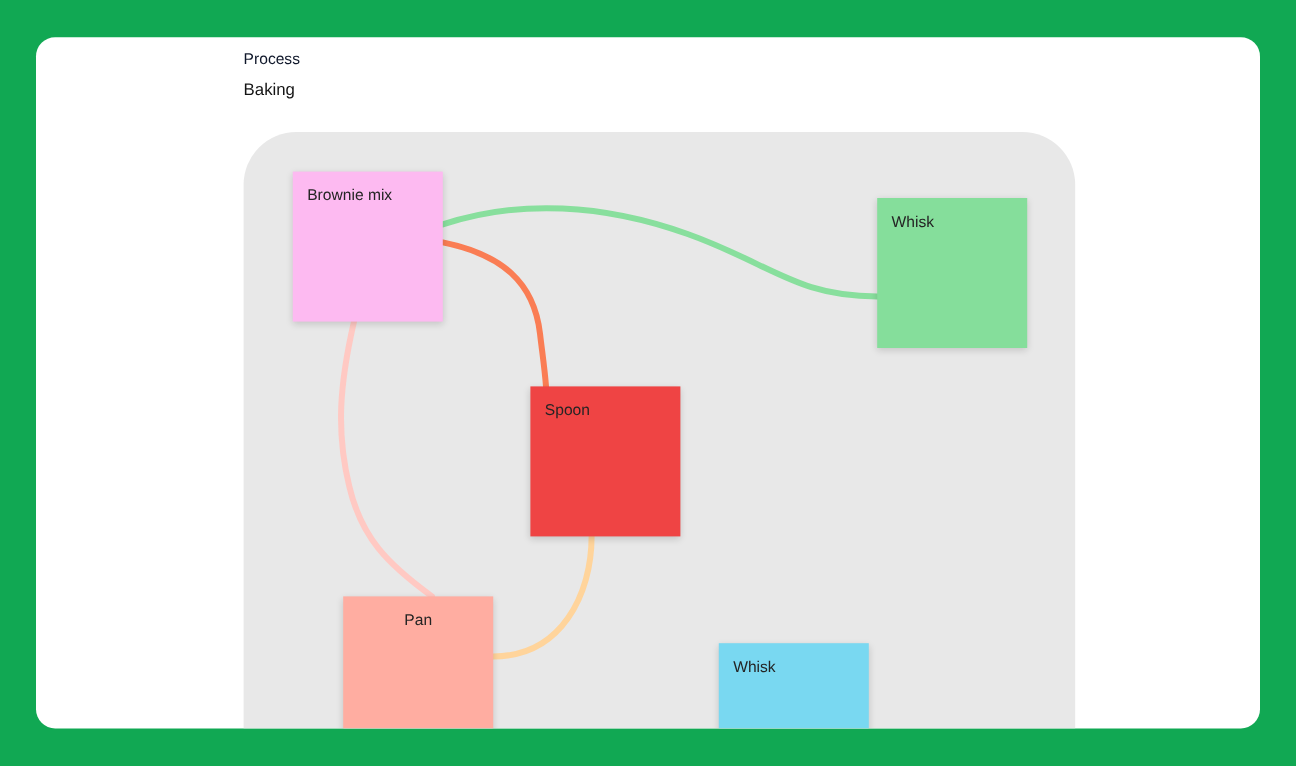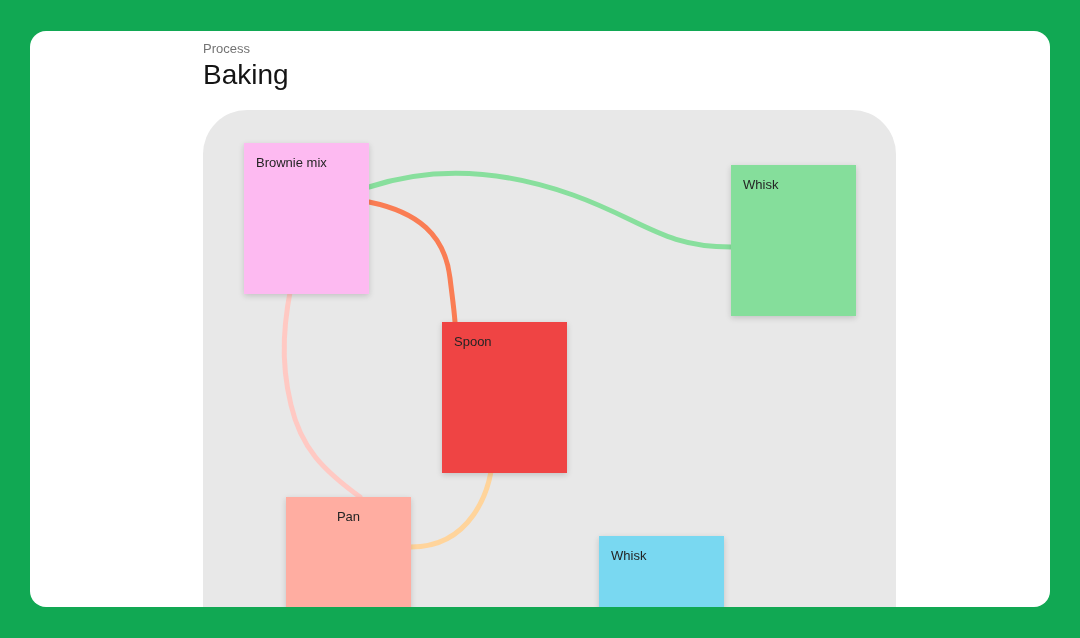--- a/index.html
+++ b/index.html
@@ -21,25 +21,25 @@
     border-radius: 16px;
     overflow: hidden;
   }
   .header {
     position: absolute;
     left: 173px; top: 10px;
   }
   .eyebrow {
     font-size: 13px;
     line-height: 16px;
-    color: #737373;
+    color: #0f172a;
     margin: 0 0 5px 0;
   }
   .title {
-    font-size: 28px;
+    font-size: 14px;
     line-height: 25px;
     font-weight: 400;
     color: #141414;
     margin: 0;
   }
   .canvas {
     position: absolute;
     left: 173px; top: 79px;
     width: 693px; height: 497px;
     background: #E8E8E8; 
@@ -52,21 +52,21 @@
     width: 693px; height: 497px;
     display: block;
   }
   .connector {
     fill: none;
     stroke-width: 5;
     stroke-linecap: round;
   }
   .note {
     position: absolute;
-    width: 125px; height: 151px;
+    width: 125px; height: 125px;
     box-sizing: border-box;
     padding: 12px 12px 0 12px;
     box-shadow: 0 2px 6px rgba(0,0,0,0.16);
     font-size: 13px;
     line-height: 16px;
     color: #242424;
   }
   .note-brownie-mix { left: 41px;  top: 33px;  background: #FDBAF1; }
   .note-whisk       { left: 528px; top: 55px;  background: #85DE9B; }
   .note-spoon       { left: 239px; top: 212px; background: #FED763; }

